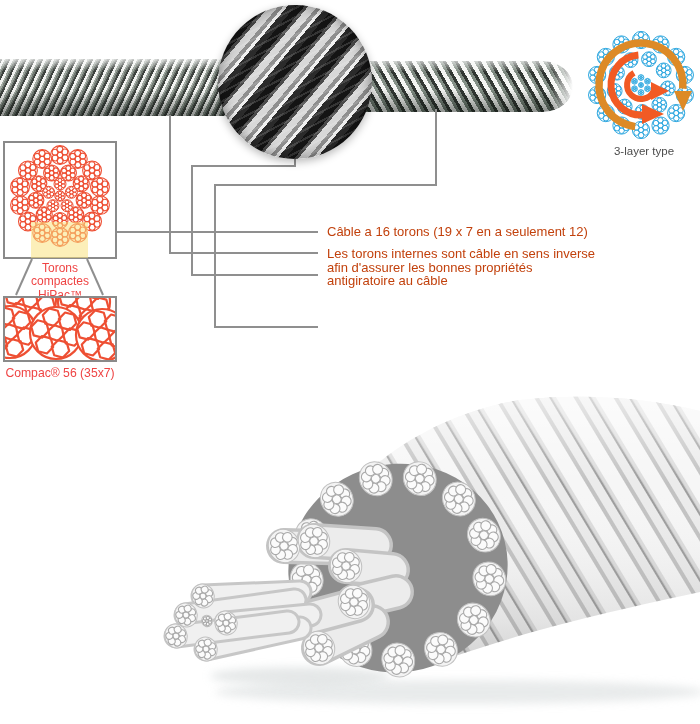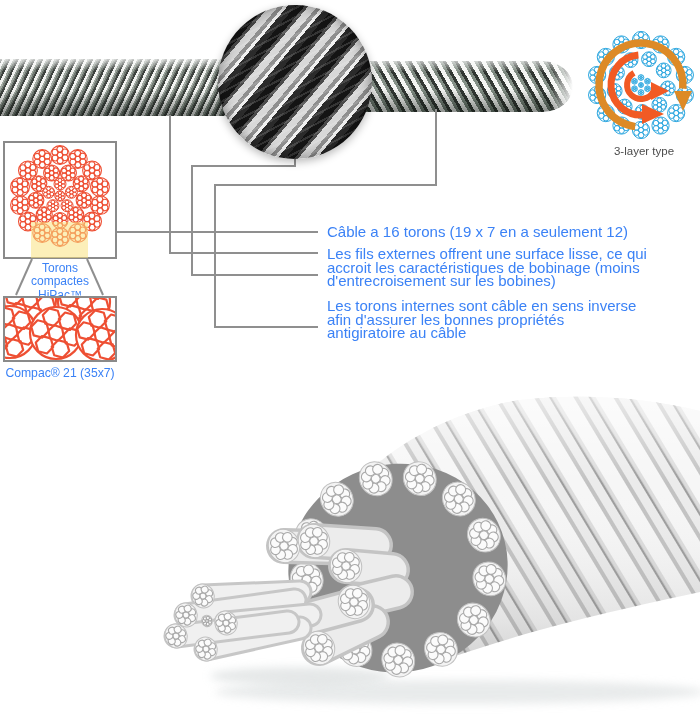--- a/index.html
+++ b/index.html
@@ -23,25 +23,25 @@
             mask-image:linear-gradient(to right,#000 90%,transparent);}
   .inset{left:218px;top:5px;width:154px;height:154px;border-radius:50%;z-index:3;
     background:
       repeating-linear-gradient(152deg, rgba(255,255,255,0) 0 6px, rgba(255,255,255,.14) 6px 8px),
       repeating-linear-gradient(130deg, #141414 0 7px, #4a4a4a 7px 10px, #d8d8d8 10px 17px, #8f8f8f 17px 21px, #f0f0f0 21px 24px, #2b2b2b 24px 30px);
     box-shadow:0 3px 8px rgba(0,0,0,.28), inset 0 0 14px rgba(0,0,0,.45);}
   
   .overlay{left:0;top:0;z-index:2;}
   
   .dg{z-index:4;}
-  .caption{z-index:4;color:#3b82f6;font-size:12px;line-height:13.4px;text-align:center;white-space:pre-line;}
+  .caption{z-index:4;color:#ef4444;font-size:12px;line-height:13.4px;text-align:center;white-space:pre-line;}
   .cap3{color:#4c4c4c;font-size:11.5px;}
   
   .notes{left:327px;top:225px;width:350px;z-index:4;}
-  .note{font-size:15px;line-height:13.5px;color:#3b82f6;margin:0 0 8.5px 0;white-space:pre-line;}
+  .note{font-size:13px;line-height:13.5px;color:#c2410c;margin:0 0 8.5px 0;white-space:pre-line;}
   .note.last-gap{margin-bottom:11.5px;}
   
   .render3d{z-index:1;}
 </style>
 </head>
 <body>
 
 <div class="stage">
 
   <div class="rope rope-a"></div>
@@ -408,21 +408,21 @@
           <path d="M123.7,45.3L117.4,51.7L108.7,49.5L106.3,40.9L112.6,34.4L121.3,36.6Z" fill="none" stroke="#ee4f33" stroke-width="2.2" stroke-linejoin="round"></path>
           <path d="M105.9,63.6L97.2,61.3L94.7,52.7L101.0,46.2L109.7,48.4L112.2,57.1Z" fill="none" stroke="#ee4f33" stroke-width="2.2" stroke-linejoin="round"></path>
           <path d="M81.2,57.2L78.8,48.6L85.0,42.1L93.8,44.4L96.2,53.0L89.9,59.5Z" fill="none" stroke="#ee4f33" stroke-width="2.2" stroke-linejoin="round"></path>
           <path d="M74.3,32.7L80.6,26.3L89.3,28.5L91.7,37.1L85.4,43.6L76.7,41.4Z" fill="none" stroke="#ee4f33" stroke-width="2.2" stroke-linejoin="round"></path>
           <path d="M92.1,14.4L100.8,16.7L103.3,25.3L97.0,31.8L88.3,29.6L85.8,20.9Z" fill="none" stroke="#ee4f33" stroke-width="2.2" stroke-linejoin="round"></path>
           <path d="M116.8,20.8L119.2,29.4L113.0,35.9L104.2,33.6L101.8,25.0L108.1,18.5Z" fill="none" stroke="#ee4f33" stroke-width="2.2" stroke-linejoin="round"></path>
         </g>
       </g>
     <rect x="1" y="1" width="112" height="64" fill="none" stroke="#8a8a8a" stroke-width="2"></rect>
   </svg>
-  <div class="abs caption" style="left:0;top:367px;width:120px;font-size:12.2px">Compac® 21 (35x7)</div>
+  <div class="abs caption" style="left:0;top:367px;width:120px;font-size:12.2px">Compac® 56 (35x7)</div>
 
   <svg class="abs dg" id="blue" style="left:578px;top:19px" width="132" height="130" viewBox="0 0 132 130">
     <g id="blue-strands">
         <g>
           <circle cx="63" cy="21" r="8.6" fill="#fff" stroke="#2fa8e0" stroke-width="1"></circle>
           <circle cx="63" cy="21" r="2.5799999999999996" fill="none" stroke="#2fa8e0" stroke-width="1"></circle>
           <circle cx="67.52832601935432" cy="23.473835779197685" r="2.752" fill="none" stroke="#2fa8e0" stroke-width="1"></circle>
           <circle cx="63.12175838010109" cy="26.15856325897775" r="2.752" fill="none" stroke="#2fa8e0" stroke-width="1"></circle>
           <circle cx="58.593432360746775" cy="23.684727479780065" r="2.752" fill="none" stroke="#2fa8e0" stroke-width="1"></circle>
           <circle cx="58.471673980645676" cy="18.526164220802315" r="2.752" fill="none" stroke="#2fa8e0" stroke-width="1"></circle>
@@ -726,23 +726,20 @@
         <path d="M60.4,36.1 A30,30 0 1 0 65.6,95.9" fill="none" stroke="#f15a24" stroke-width="7"></path>
         <path d="M64,85 L64,105 L86,95 Z" fill="#f15a24"></path>
         <path d="M56,53.9 A14,14 0 1 0 75.5,72.4" fill="none" stroke="#f15a24" stroke-width="6"></path>
         <path d="M73,63 L73,81 L91,72 Z" fill="#f15a24"></path>
       </g>
   </svg>
   <div class="abs caption cap3" style="left:578px;top:145px;width:132px">3-layer type</div>
 
   <div class="abs notes">
     <div class="note">Câble a 16 torons (19 x 7 en a seulement 12)</div>
-    <div class="note last-gap">Les fils externes offrent une surface lisse, ce qui
-accroit les caractéristiques de bobinage (moins
-d'entrecroisement sur les bobines)</div>
     <div class="note">Les torons internes sont câble en sens inverse
 afin d'assurer les bonnes propriétés
 antigiratoire au câble</div>
   </div>
 
   <svg class="abs render3d" style="left:150px;top:390px" width="552" height="334" viewBox="150 390 552 334">
     <defs>
       <pattern id="bodyStripes" width="34" height="34" patternUnits="userSpaceOnUse" patternTransform="rotate(-31)">
         <rect width="34" height="34" fill="#e6e6e6"></rect>
         <rect x="0" width="15" height="34" fill="#f6f6f6"></rect>

